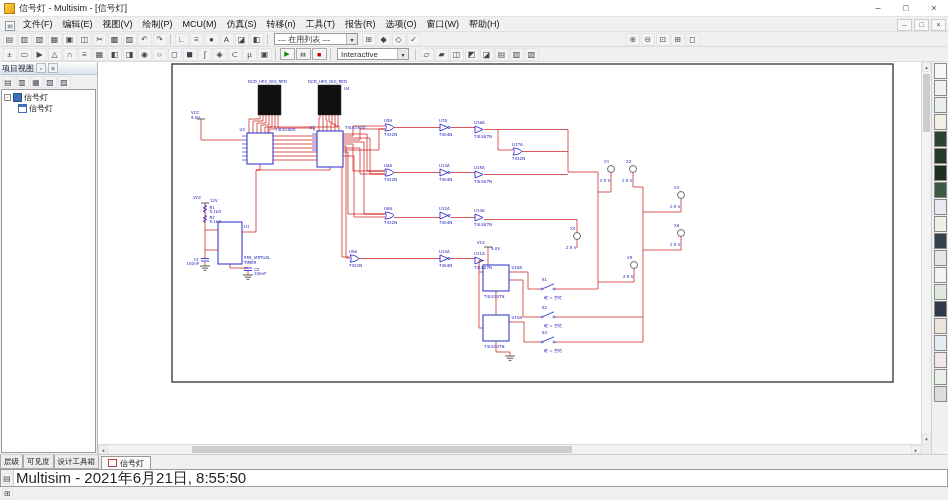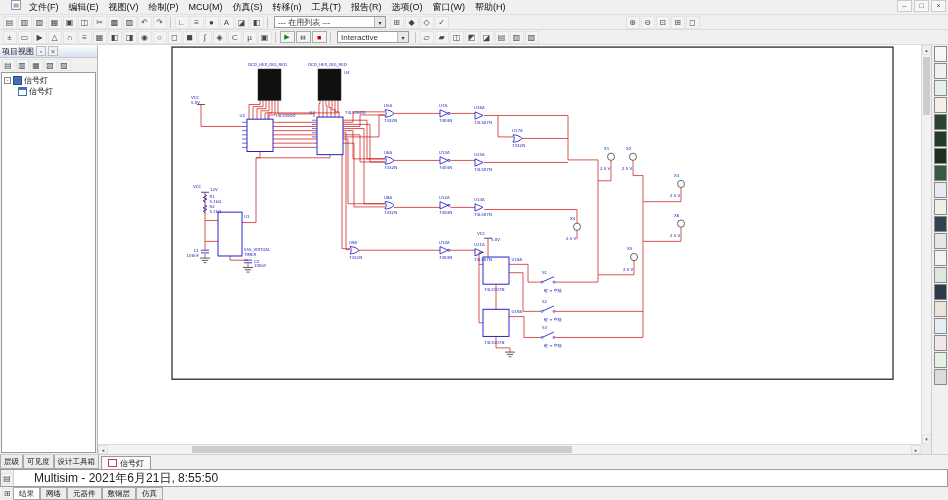--- a/index.html
+++ b/index.html
@@ -4,21 +4,21 @@
 <style>
 *{box-sizing:border-box;margin:0;padding:0}
 html,body{width:948px;height:500px;overflow:hidden}
 body{font-family:"Liberation Sans","DejaVu Sans",sans-serif;font-size:9px;color:#111;background:#f0f0f0}
 #app{width:948px;height:500px;display:flex;flex-direction:column}
 .titlebar{height:17px;background:#fff;display:flex;align-items:center;border-bottom:1px solid #e3e3e3;flex:none}
 .app-icon{width:11px;height:11px;margin:0 4px;background:linear-gradient(135deg,#ffd24d,#e8a10a);border:1px solid #b77f0b}
 .title-text{font-size:9px;color:#222}
 .win-btns{margin-left:auto;display:flex;height:100%}
 .win-btn{width:28px;display:flex;align-items:center;justify-content:center;font-size:9px;color:#444}
-.menubar{height:15px;background:#f0f0f0;display:flex;align-items:flex-start;border-bottom:1px solid #e0e0e0;padding-left:8px;flex:none}
+.menubar{height:15px;background:#f0f0f0;display:flex;align-items:flex-end;border-bottom:1px solid #e0e0e0;padding-left:2px;flex:none}
 .doc-icon{width:10px;height:10px;background:#fff;border:1px solid #8899aa;margin:0 3px;font-size:6px;line-height:8px;text-align:center;color:#567}
 .menu-wrap{display:flex}
 .menu-item{padding:0 5px;line-height:14px;white-space:nowrap}
 .doc-btns{margin-left:auto;display:flex;align-items:center}
 .doc-btn{width:15px;height:12px;text-align:center;font-size:7px;color:#444;border:1px solid #ccc;margin-right:2px;background:#f7f7f7;line-height:10px}
 .toolbar{height:15px;background:#f0f0f0;display:flex;align-items:center;border-bottom:1px solid #dcdcdc;padding:0 2px;flex:none}
 .igroup{display:flex;align-items:center}
 .tbi{width:14px;height:13px;display:flex;align-items:center;justify-content:center;font-size:8px;color:#445;margin:0 .5px;border:1px solid rgba(0,0,0,0.06);background:#f3f3f3}
 .sep{width:1px;height:11px;background:#c6c6c6;margin:0 3px}
 .dd{height:12px;background:#fff;border:1px solid #9a9a9a;display:flex;align-items:center;font-size:8px;padding-left:3px;margin:0 3px;color:#333}
@@ -53,21 +53,21 @@
 #rail div{width:13px;height:16px;border:1px solid #8a8a8a;margin-bottom:1px;font-size:6px;flex:none}
 .tabstrip{height:15px;display:flex;background:#f0f0f0;border-top:1px solid #cfcfcf;flex:none}
 .sb-tabs{width:98px;display:flex;flex:none}
 .sb-tab{border:1px solid #aaa;border-top:none;background:#ececec;font-size:7.5px;padding:0 3px;display:flex;align-items:center;white-space:nowrap}
 .sheet-tabs{flex:1;display:flex;padding-left:3px;align-items:flex-end}
 .sheet-tab{background:#fafafa;border:1px solid #999;border-bottom:none;font-size:8px;display:flex;align-items:center;padding:0 6px;height:13px}
 .ticon{width:9px;height:8px;border:1px solid #c04040;margin-right:3px;background:#fff}
 #results{height:18px;background:#fff;border:1px solid #9a9a9a;display:flex;align-items:stretch;flex:none}
 .results-icon-col{width:13px;background:#f0f0f0;border-right:1px solid #d5d5d5;display:flex;align-items:center;justify-content:center}
 .results-icon-col .tbi{width:11px;height:11px}
-#results .text{display:flex;align-items:center;padding-left:20px;font-size:12px;color:#222}
+#results .text{display:flex;align-items:center;padding-left:2px;font-size:15px;color:#222}
 .rtabs{height:13px;background:#f0f0f0;display:flex;align-items:stretch;padding-left:1px;flex:none}
 .rtabs .tbi{width:11px;height:11px;margin-top:1px}
 .rtab{font-size:7.5px;border:1px solid #aaa;background:#ececec;padding:0 5px;display:flex;align-items:center;white-space:nowrap}
 .rtab:first-child{background:#fff}
 
 .sheet{fill:none;stroke:#3f3f3f;stroke-width:1.4}
 .w{stroke:#cc1111;stroke-width:.7;fill:none}
 .ic{fill:#fff;stroke:#1414c8;stroke-width:.9}
 .gate{fill:none;stroke:#1414c8;stroke-width:.8}
 .pin{stroke:#1414c8;stroke-width:.6;fill:none}
@@ -76,20 +76,29 @@
 .probe{fill:#fff;stroke:#444;stroke-width:.8}
 .lever{stroke:#1414c8;stroke-width:.8;fill:none}
 .contact{fill:#fff;stroke:#1414c8;stroke-width:.6}
 #canvas text{fill:#1a1ab8;font-size:4px;font-family:"DejaVu Sans",sans-serif}
 </style>
 </head>
 <body>
 
 <div id="app">
 
+  <div class="titlebar">
+    <span class="app-icon"></span>
+    <span class="title-text">信号灯 - Multisim - [信号灯]</span>
+    <div class="win-btns">
+      <span class="win-btn">–</span>
+      <span class="win-btn">□</span>
+      <span class="win-btn">×</span>
+    </div>
+  </div>
 
   <div class="menubar">
     <span class="doc-icon">▤</span>
     <div class="menu-wrap">
         <span class="menu-item">文件(F)</span>
         <span class="menu-item">编辑(E)</span>
         <span class="menu-item">视图(V)</span>
         <span class="menu-item">绘制(P)</span>
         <span class="menu-item">MCU(M)</span>
         <span class="menu-item">仿真(S)</span>
@@ -124,21 +133,21 @@
     <div class="sep"></div>
     <div class="igroup">
         <div class="tbi">∟</div>
         <div class="tbi">≡</div>
         <div class="tbi">●</div>
         <div class="tbi">A</div>
         <div class="tbi">◪</div>
         <div class="tbi">◧</div>
       </div>
     <div class="sep"></div>
-    <div class="dd" style="width:112px">
+    <div class="dd" style="width:84px">
       <span class="dd-label">--- 在用列表 ---</span>
       <span class="arrow">▾</span>
     </div>
     <div class="igroup">
         <div class="tbi">⊞</div>
         <div class="tbi">◆</div>
         <div class="tbi">◇</div>
         <div class="tbi">✓</div>
       </div>
     <div style="flex:1"></div>
@@ -510,22 +519,15 @@
 
   <div id="results">
     <div class="results-icon-col">
       <div class="tbi">▤</div>
     </div>
     <div class="text">Multisim - 2021年6月21日, 8:55:50</div>
   </div>
 
   <div class="rtabs">
     <div class="tbi">⊞</div>
-    <div style="display:flex">
-        <div class="rtab">结果</div>
-        <div class="rtab">网络</div>
-        <div class="rtab">元器件</div>
-        <div class="rtab">敷铜层</div>
-        <div class="rtab">仿真</div>
-      </div>
   </div>
 
 </div>
 
 </body></html>

